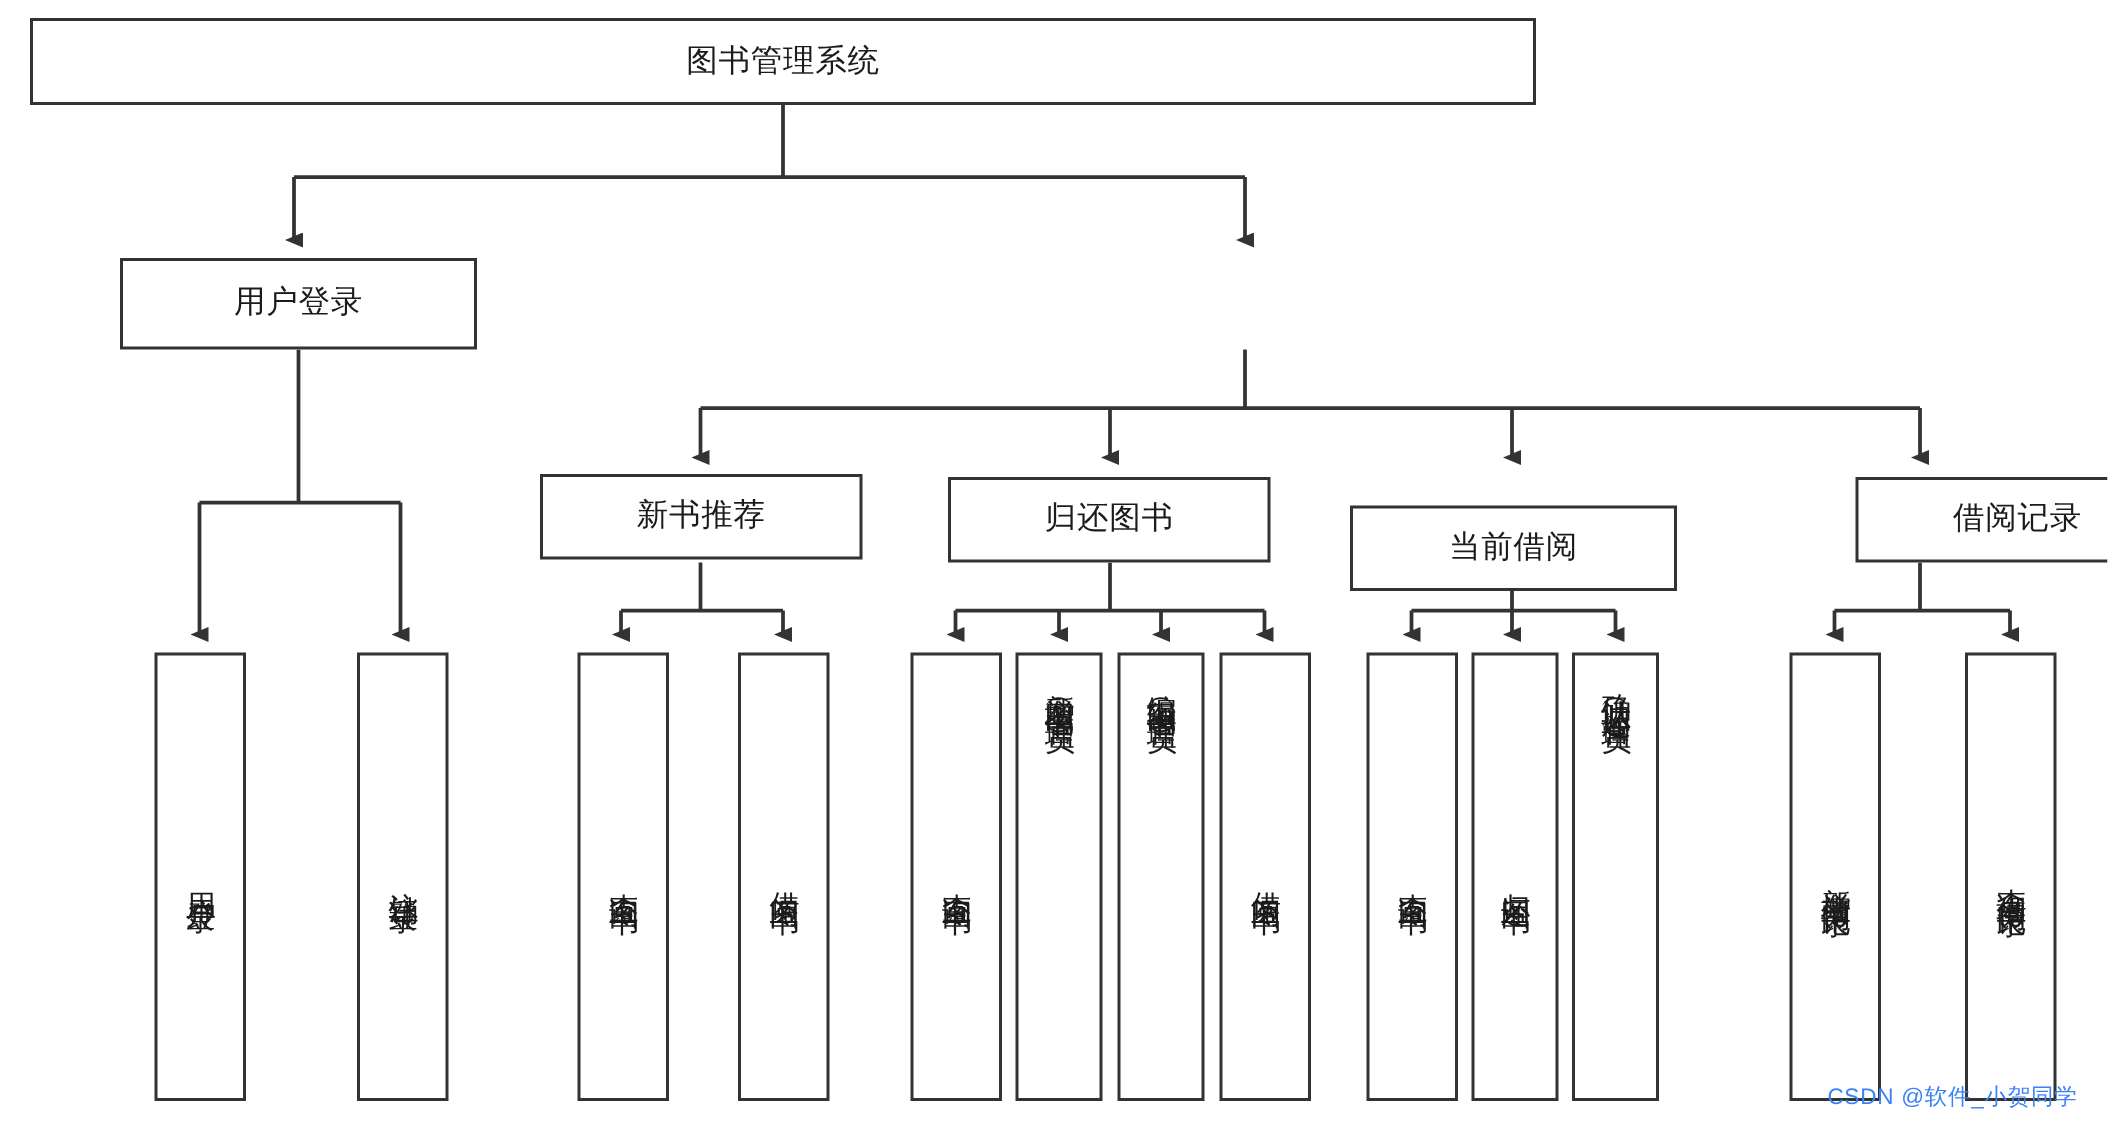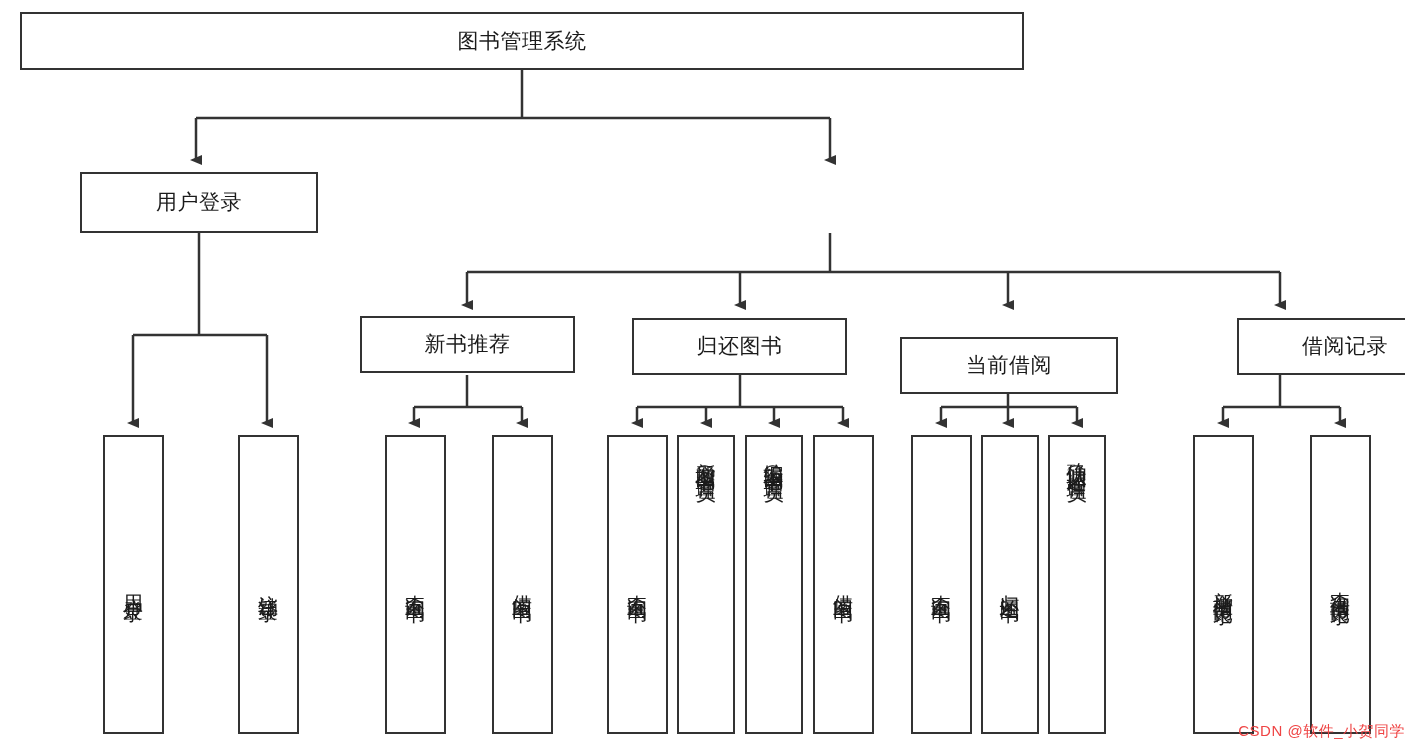--- a/index.html
+++ b/index.html
@@ -53,24 +53,24 @@
     letter-spacing: 3px;
     line-height: 1.1;
     white-space: nowrap;
   }
   .node.vert.midalign {
     align-items: center;
     padding-top: 0;
   }
   #watermark {
     position: absolute;
-    right: 0;
+    right: 20px;
     bottom: 6px;
     font-size: 15px;
-    color: #ef4444;
+    color: #3b82f6;
     letter-spacing: 0.5px;
     white-space: nowrap;
   }
 </style>
 </head>
 <body>
 
 <div id="canvas">
 
   <svg class="wires" viewBox="0 0 1405 747">

